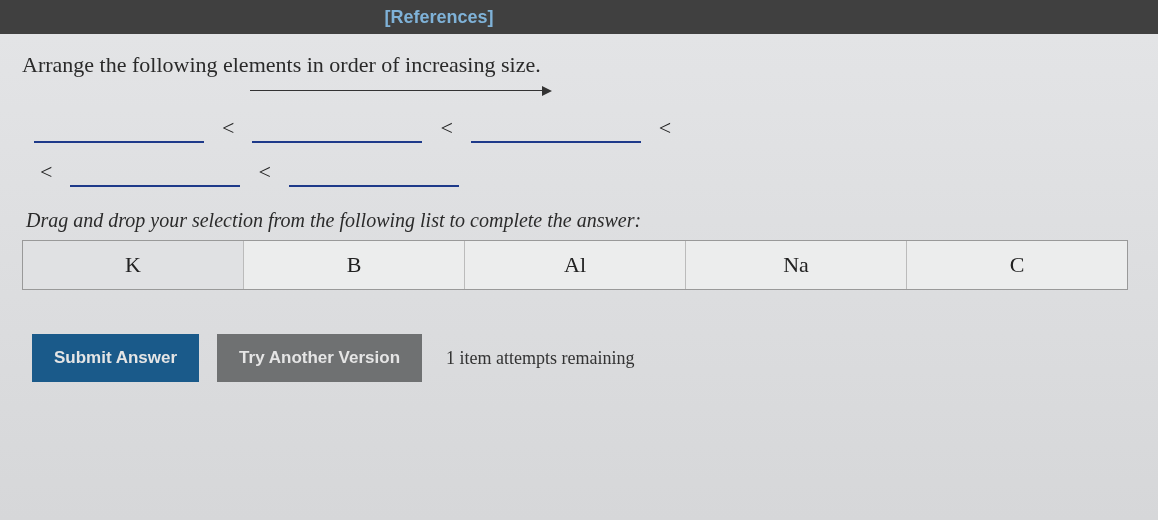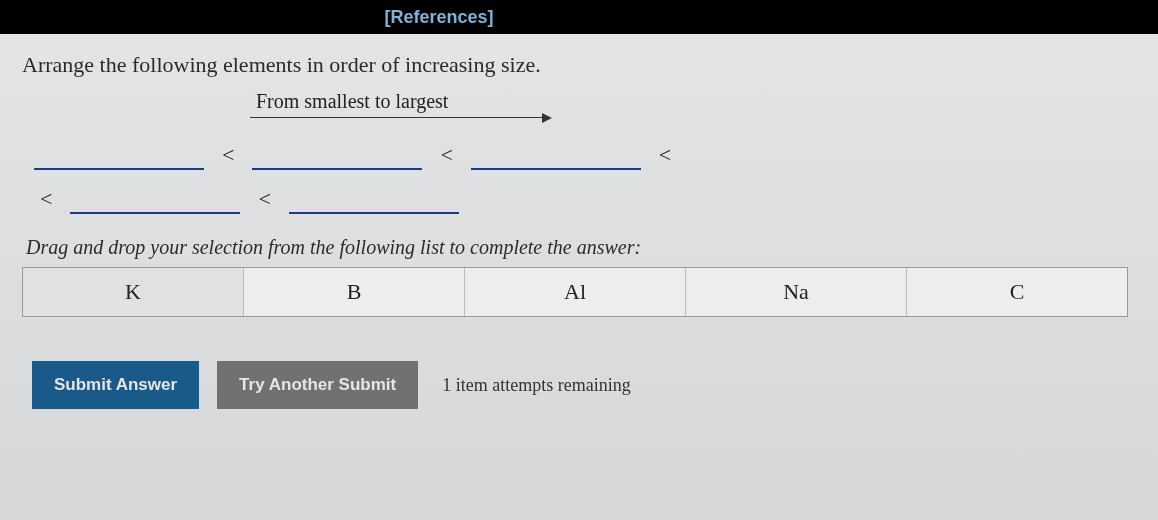--- a/index.html
+++ b/index.html
@@ -8,21 +8,21 @@
     width: 1158px;
     height: 520px;
     font-family: Georgia, 'Times New Roman', serif;
     background: #d9dadc;
     color: #222;
     position: relative;
     overflow: hidden;
   }
   .top-bar {
     height: 34px;
-    background: #000000;
+    background: #404040;
     display: flex;
     align-items: center;
     justify-content: center;
     padding-right: 280px;
   }
   .top-bar a {
     color: #7fb2d8;
     font-family: Helvetica, Arial, sans-serif;
     font-size: 18px;
     font-weight: bold;
@@ -137,21 +137,20 @@
 <body>
 
 <div class="top-bar">
   <a href="#">[References]</a>
 </div>
 
 <div class="content">
   <div class="prompt">Arrange the following elements in order of increasing size.</div>
 
   <div class="direction-wrap">
-    <span class="direction-label">From smallest to largest</span>
     <div class="direction-arrow"></div>
   </div>
 
   <div class="slots-area">
     <div class="slot-row">
       <div class="slot"></div>
       <span class="lt">&lt;</span>
       <div class="slot"></div>
       <span class="lt">&lt;</span>
       <div class="slot"></div>
@@ -170,16 +169,16 @@
   <div class="source-box">
     <div class="chip first">K</div>
     <div class="chip">B</div>
     <div class="chip">Al</div>
     <div class="chip">Na</div>
     <div class="chip">C</div>
   </div>
 
   <div class="button-row">
     <button class="btn btn-primary">Submit Answer</button>
-    <button class="btn btn-secondary">Try Another Submit</button>
+    <button class="btn btn-secondary">Try Another Version</button>
     <span class="attempts">1 item attempts remaining</span>
   </div>
 </div>
 
 </body></html>

